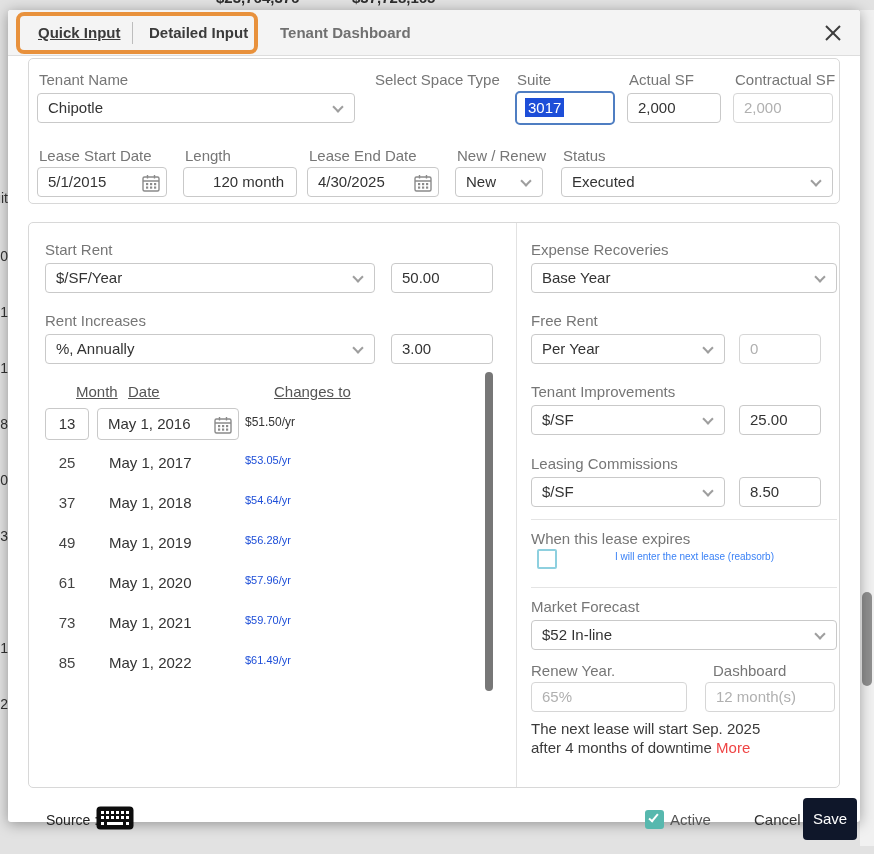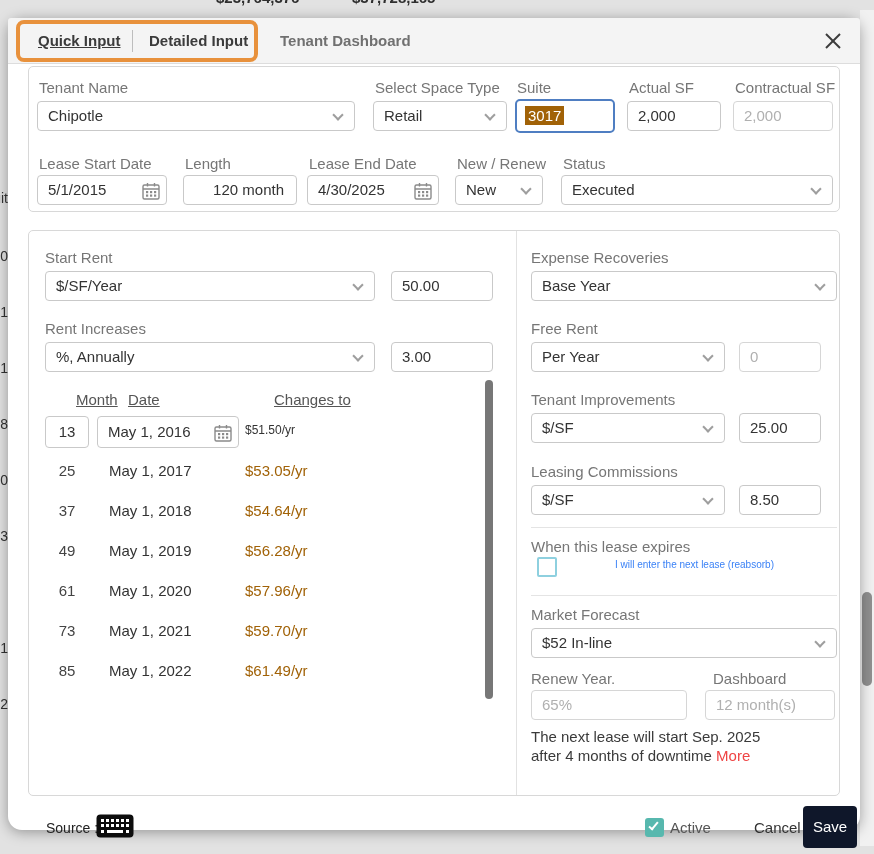--- a/index.html
+++ b/index.html
@@ -13,22 +13,22 @@
   #bg-left span:nth-of-type(1){top:190px} #bg-left span:nth-of-type(2){top:248px}
   #bg-left span:nth-of-type(3){top:304px} #bg-left span:nth-of-type(4){top:360px}
   #bg-left span:nth-of-type(5){top:416px} #bg-left span:nth-of-type(6){top:472px}
   #bg-left span:nth-of-type(7){top:528px} #bg-left span:nth-of-type(8){top:640px}
   #bg-left span:nth-of-type(9){top:696px}
   #bg-right-frag { position:absolute; left:861px; top:196px; font-size:14px; color:#333; }
   #page-scroll-track { position:absolute; left:860px; top:10px; width:14px; height:836px; background:#f1f1f1; }
   #page-scroll-thumb { position:absolute; left:862px; top:592px; width:10px; height:94px; background:#8f8f8f; border-radius:5px; }
 
   
-  #modal { position:absolute; left:8px; top:18px; width:852px; height:812px; background:#fff;
-           border-radius:14px; box-shadow:0 2px 14px rgba(0,0,0,.35); }
+  #modal { position:absolute; left:8px; top:10px; width:852px; height:812px; background:#fff;
+           border-radius:3px; box-shadow:0 2px 14px rgba(0,0,0,.35); }
   #mh { position:absolute; left:0; top:0; right:0; height:46px; background:#f4f4f4;
         border-bottom:1px solid #ddd; border-radius:3px 3px 0 0; }
   .tab { position:absolute; top:14px; font-size:15px; font-weight:700; color:#3b3b3b; cursor:pointer; white-space:nowrap; }
   #tab-quick { left:30px; text-decoration:underline; }
   #tab-div { position:absolute; left:124px; top:12px; width:1px; height:22px; background:#bdbdbd; }
   #tab-detailed { left:141px; }
   #tab-dash { left:272px; color:#707070; }
   #annotation { position:absolute; left:8px; top:2px; width:242px; height:42px;
                 border:4px solid #e8913c; border-radius:8px; pointer-events:none; }
   #close { position:absolute; right:16px; top:12px; width:22px; height:22px; cursor:pointer; }
@@ -45,21 +45,21 @@
           border-right:2px solid #9e9e9e; border-bottom:2px solid #9e9e9e; transform:rotate(45deg); }
   .dis { color:#b0b0b0 !important; border-color:#d6d6d6 !important; }
   .cal { position:absolute; right:5px; top:5px; width:20px; height:20px; cursor:pointer; }
 
   
   #c1-tenant-lbl{left:10px;top:12px} #c1-tenant-dd{left:8px;top:34px;width:318px}
   #c1-space-lbl{left:346px;top:12px} #c1-space-dd{left:344px;top:34px;width:134px}
   #c1-suite-lbl{left:488px;top:12px}
   #c1-suite{position:absolute;left:486px;top:32px;width:100px;height:34px;background:#fff;
             border:2px solid #4f7ec2;border-radius:5px;line-height:30px;padding:0 8px;font-size:15px;}
-  #c1-suite .sel{background:#a16207;color:#fff;padding:1px 3px;}
+  #c1-suite .sel{background:#1d4ed8;color:#fff;padding:1px 3px;}
   #c1-actual-lbl{left:600px;top:12px} #c1-actual{left:598px;top:34px;width:94px}
   #c1-contract-lbl{left:706px;top:12px} #c1-contract{left:704px;top:34px;width:100px}
   #c1-lstart-lbl{left:10px;top:88px} #c1-lstart{left:8px;top:108px;width:130px}
   #c1-length-lbl{left:156px;top:88px} #c1-length{left:154px;top:108px;width:114px;text-align:right;padding-right:12px}
   #c1-lend-lbl{left:280px;top:88px} #c1-lend{left:278px;top:108px;width:132px}
   #c1-nr-lbl{left:428px;top:88px} #c1-nr-dd{left:426px;top:108px;width:88px}
   #c1-status-lbl{left:534px;top:88px} #c1-status-dd{left:532px;top:108px;width:272px}
 
   
   #c2-divider{position:absolute;left:487px;top:0;width:1px;height:100%;background:#e2e2e2;}
@@ -69,21 +69,21 @@
   #c2-ri-dd{left:16px;top:111px;width:330px} #c2-ri-amt{left:362px;top:111px;width:102px}
   .th{position:absolute;top:160px;font-size:15px;color:#555;text-decoration:underline;white-space:nowrap;margin-left:29px;}
   #th-month{left:18px} #th-date{left:70px} #th-changes{left:216px}
   #c2-m-inp{left:16px;top:185px;width:44px;height:32px;line-height:30px;text-align:center;padding:0;}
   #c2-d-inp{left:68px;top:185px;width:142px;height:32px;line-height:30px;}
   #c2-first-chg{position:absolute;left:216px;top:192px;font-size:12px;color:#333;}
   #sched{position:absolute;left:0;top:221px;width:460px;}
   .sched-row{position:relative;height:40px;cursor:pointer;}
   .sr-month{position:absolute;left:16px;top:10px;width:44px;text-align:center;font-size:15px;color:#444;}
   .sr-date{position:absolute;left:80px;top:10px;font-size:15px;color:#333;}
-  .sr-changes{position:absolute;left:216px;top:10px;font-size:15px;color:#a16207;}
+  .sr-changes{position:absolute;left:216px;top:10px;font-size:11px;color:#1d4ed8;}
   #c2-scroll{position:absolute;left:456px;top:149px;width:8px;height:319px;background:#777;border-radius:4px;cursor:pointer;}
 
   
   #rc-exp-lbl{left:502px;top:18px} #rc-exp-dd{left:502px;top:40px;width:306px}
   #rc-fr-lbl{left:502px;top:89px} #rc-fr-dd{left:502px;top:111px;width:194px} #rc-fr-amt{left:710px;top:111px;width:82px}
   #rc-ti-lbl{left:502px;top:160px} #rc-ti-dd{left:502px;top:182px;width:194px} #rc-ti-amt{left:710px;top:182px;width:82px}
   #rc-lc-lbl{left:502px;top:232px} #rc-lc-dd{left:502px;top:254px;width:194px} #rc-lc-amt{left:710px;top:254px;width:82px}
   .hdiv{position:absolute;left:502px;width:306px;height:1px;background:#e4e4e4;}
   #hdiv1{top:296px} #hdiv2{top:364px}
   #rc-exp2-lbl{left:502px;top:307px}
@@ -147,24 +147,20 @@
     </div>
 
     <div class="card" id="card1">
       <span class="lbl" id="c1-tenant-lbl">Tenant Name</span>
       <div class="dd" id="c1-tenant-dd">
         <span>Chipotle</span>
         <span class="chev"></span>
       </div>
 
       <span class="lbl" id="c1-space-lbl">Select Space Type</span>
-      <div class="dd" id="c1-space-dd">
-        <span>Retail</span>
-        <span class="chev"></span>
-      </div>
 
       <span class="lbl" id="c1-suite-lbl">Suite</span>
       <div id="c1-suite">
         <span class="sel">3017</span>
       </div>
 
       <span class="lbl" id="c1-actual-lbl">Actual SF</span>
       <div class="inp" id="c1-actual">2,000</div>
 
       <span class="lbl" id="c1-contract-lbl">Contractual SF</span>

